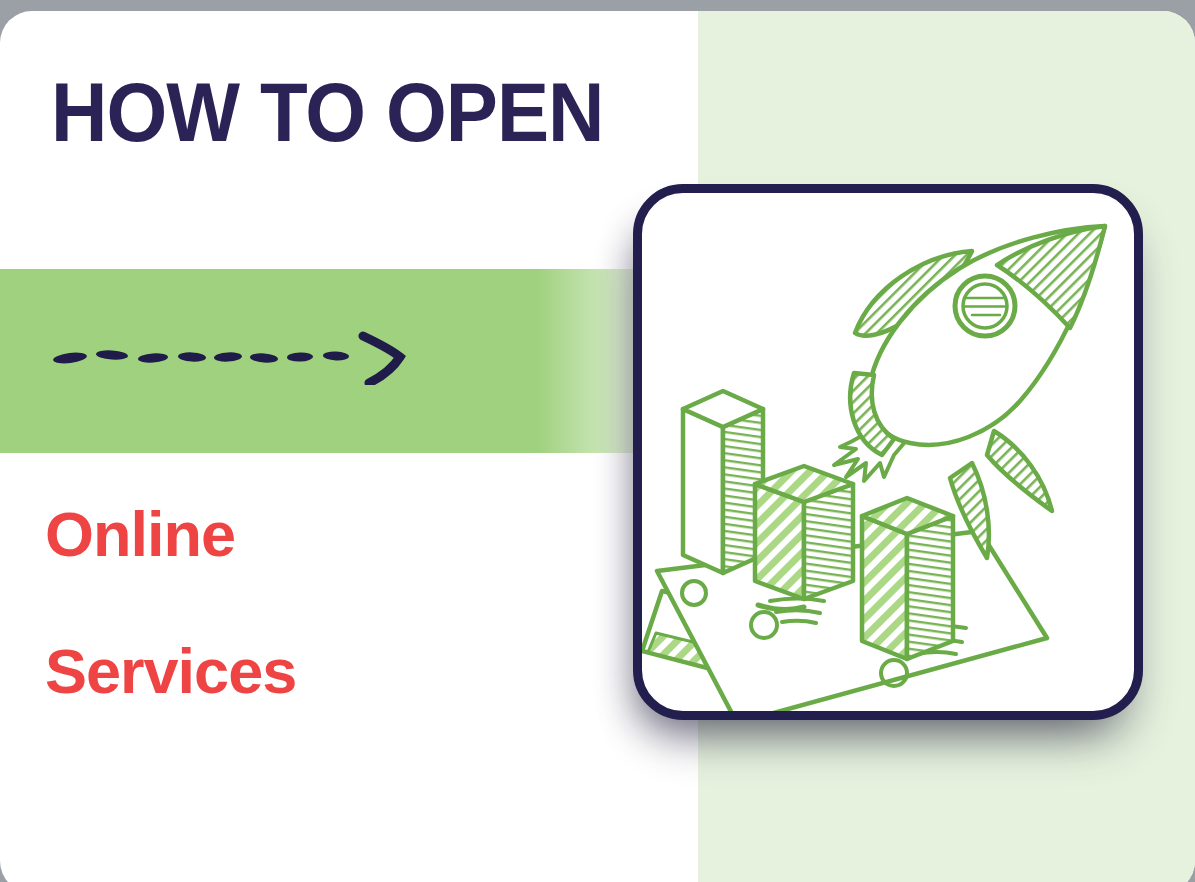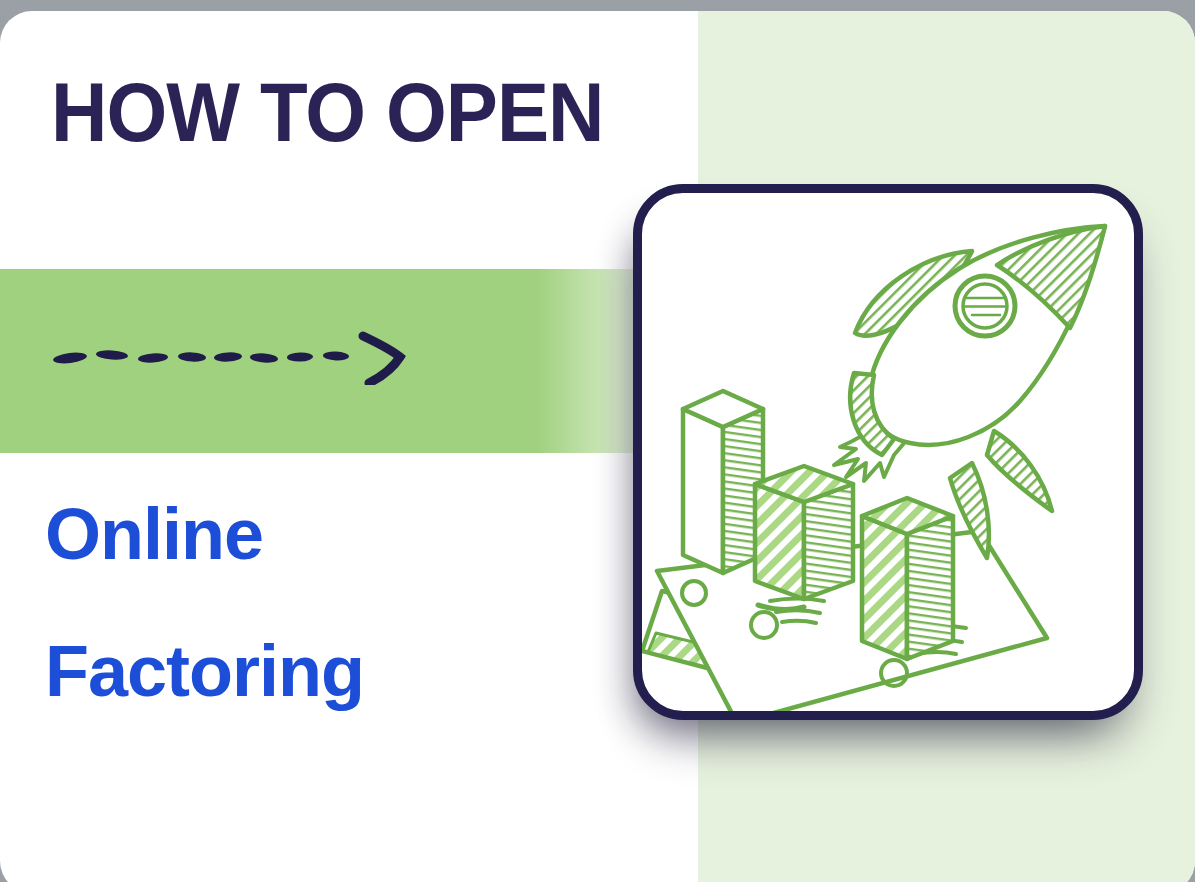--- a/index.html
+++ b/index.html
@@ -31,23 +31,23 @@
     transform:scaleX(.93);
     transform-origin:0 0;
     white-space:nowrap;
   }
   .arrow-wrap{
     position:absolute;left:50px;top:320px;width:360px;height:54px;
   }
   .headline{
     position:absolute;
     left:45px;top:455px;
-    font-weight:700;font-size:72px;line-height:137px;
+    font-weight:700;font-size:63px;line-height:137px;
     letter-spacing:-1px;
-    color:#1d4ed8;
+    color:#ef4444;
     white-space:nowrap;
   }
   .card{
     position:absolute;
     left:633px;top:173px;width:510px;height:536px;
     box-sizing:border-box;
     background:#ffffff;
     border:9px solid #221e4d;
     border-radius:50px;
     box-shadow:0 30px 45px -12px rgba(25,22,50,.45),
@@ -77,21 +77,21 @@
         <ellipse cx="214" cy="27" rx="14" ry="4.6" transform="rotate(4 214 27)"></ellipse>
         <ellipse cx="250" cy="26" rx="13" ry="4.6" transform="rotate(-2 250 26)"></ellipse>
         <ellipse cx="286" cy="25" rx="13" ry="4.4" transform="rotate(2 286 25)"></ellipse>
       </g>
       <path d="M313,5 C332,14 344,21 350,26 C343,37 331,46 319,52" fill="none" stroke="#201c49" stroke-width="9" stroke-linecap="round"></path>
     </svg>
   </div>
 
   <div class="headline">
     <div>Online</div>
-    <div>Factoring</div>
+    <div>Services</div>
   </div>
 
   <div class="card">
     <svg width="492" height="518" viewBox="0 0 492 518">
       <defs>
         <pattern id="hw" width="13" height="13" patternUnits="userSpaceOnUse" patternTransform="rotate(45)">
           <rect width="13" height="13" fill="#ffffff"></rect>
           <rect width="7" height="13" fill="#abd885"></rect>
         </pattern>
         <pattern id="hf" width="7" height="7" patternUnits="userSpaceOnUse" patternTransform="rotate(8)">

